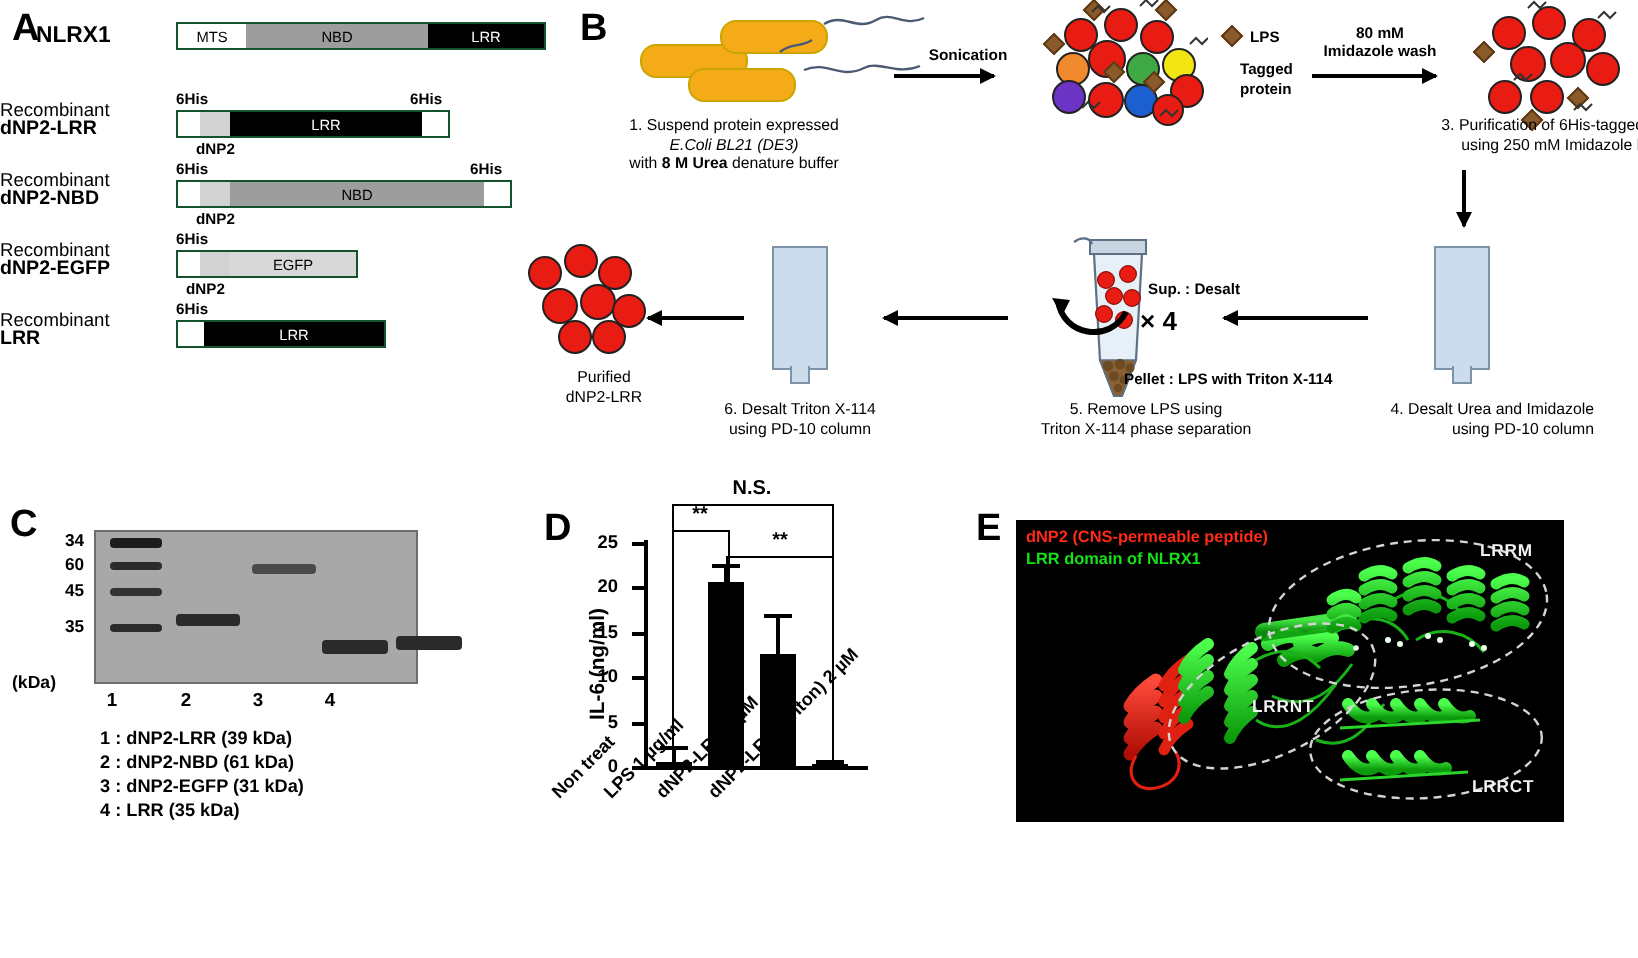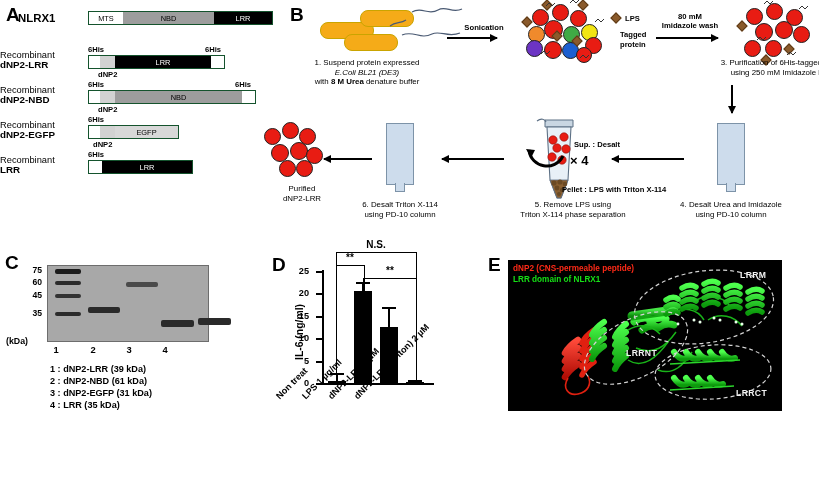--- a/index.html
+++ b/index.html
@@ -227,21 +227,21 @@
     <div>3. Purification of 6His-tagged protein</div>
     <div>using 250 mM Imidazole buffer</div>
   </div>
 
   <div class="varrow" style="left:449px;top:85px;height:28px;"></div>
 
   <div>
     <div class="column" style="left:435px;top:123px;width:26px;height:60px;"></div>
     <div class="colTip" style="left:444px;top:183px;width:8px;height:8px;"></div>
   </div>
-  <div class="stepCap" style="left:383px;top:200px;width:132px;">
+  <div class="stepCap" style="left:383px;top:200px;width:132px;text-align:right;">
     <div>4. Desalt Urea and Imidazole</div>
     <div>using PD-10 column</div>
   </div>
 
   <div class="harrowL" style="left:330px;top:158px;width:72px;"></div>
 
   <div>
     <svg class="abs" style="left:253px;top:118px;" width="50" height="86">
       <path d="M10,2 L38,2 L38,9 L10,9 Z" fill="#c9d6e2" stroke="#5d7085" stroke-width="1"></path>
       <path d="M2,3 C6,0 10,1 11,4" fill="none" stroke="#5d7085" stroke-width="1.2"></path>
@@ -298,21 +298,21 @@
   </div>
   <div class="stepCap" style="left:-25px;top:184px;width:90px;">
     <div>Purified</div>
     <div>dNP2-LRR</div>
   </div>
 </div>
 
 <div id="panelC">
   <div class="panel-letter" style="left:5px;top:4px;">C</div>
 
-  <div class="mw" style="left:20px;top:17px;">75</div>
+  <div class="mw" style="left:20px;top:17px;">34</div>
   <div class="mw" style="left:20px;top:29px;">60</div>
   <div class="mw" style="left:20px;top:42px;">45</div>
   <div class="mw" style="left:20px;top:60px;">35</div>
   <div class="abs" style="left:6px;top:88px;font-size:8.8px;font-weight:bold;">(kDa)</div>
 
   <div id="gel">
 
     <div class="band" style="left:7px;top:3px;width:26px;height:5px;background:#1c1c1c;"></div>
     <div class="band" style="left:7px;top:15px;width:26px;height:4px;background:#2b2b2b;"></div>
     <div class="band" style="left:7px;top:28px;width:26px;height:4px;background:#333;"></div>

